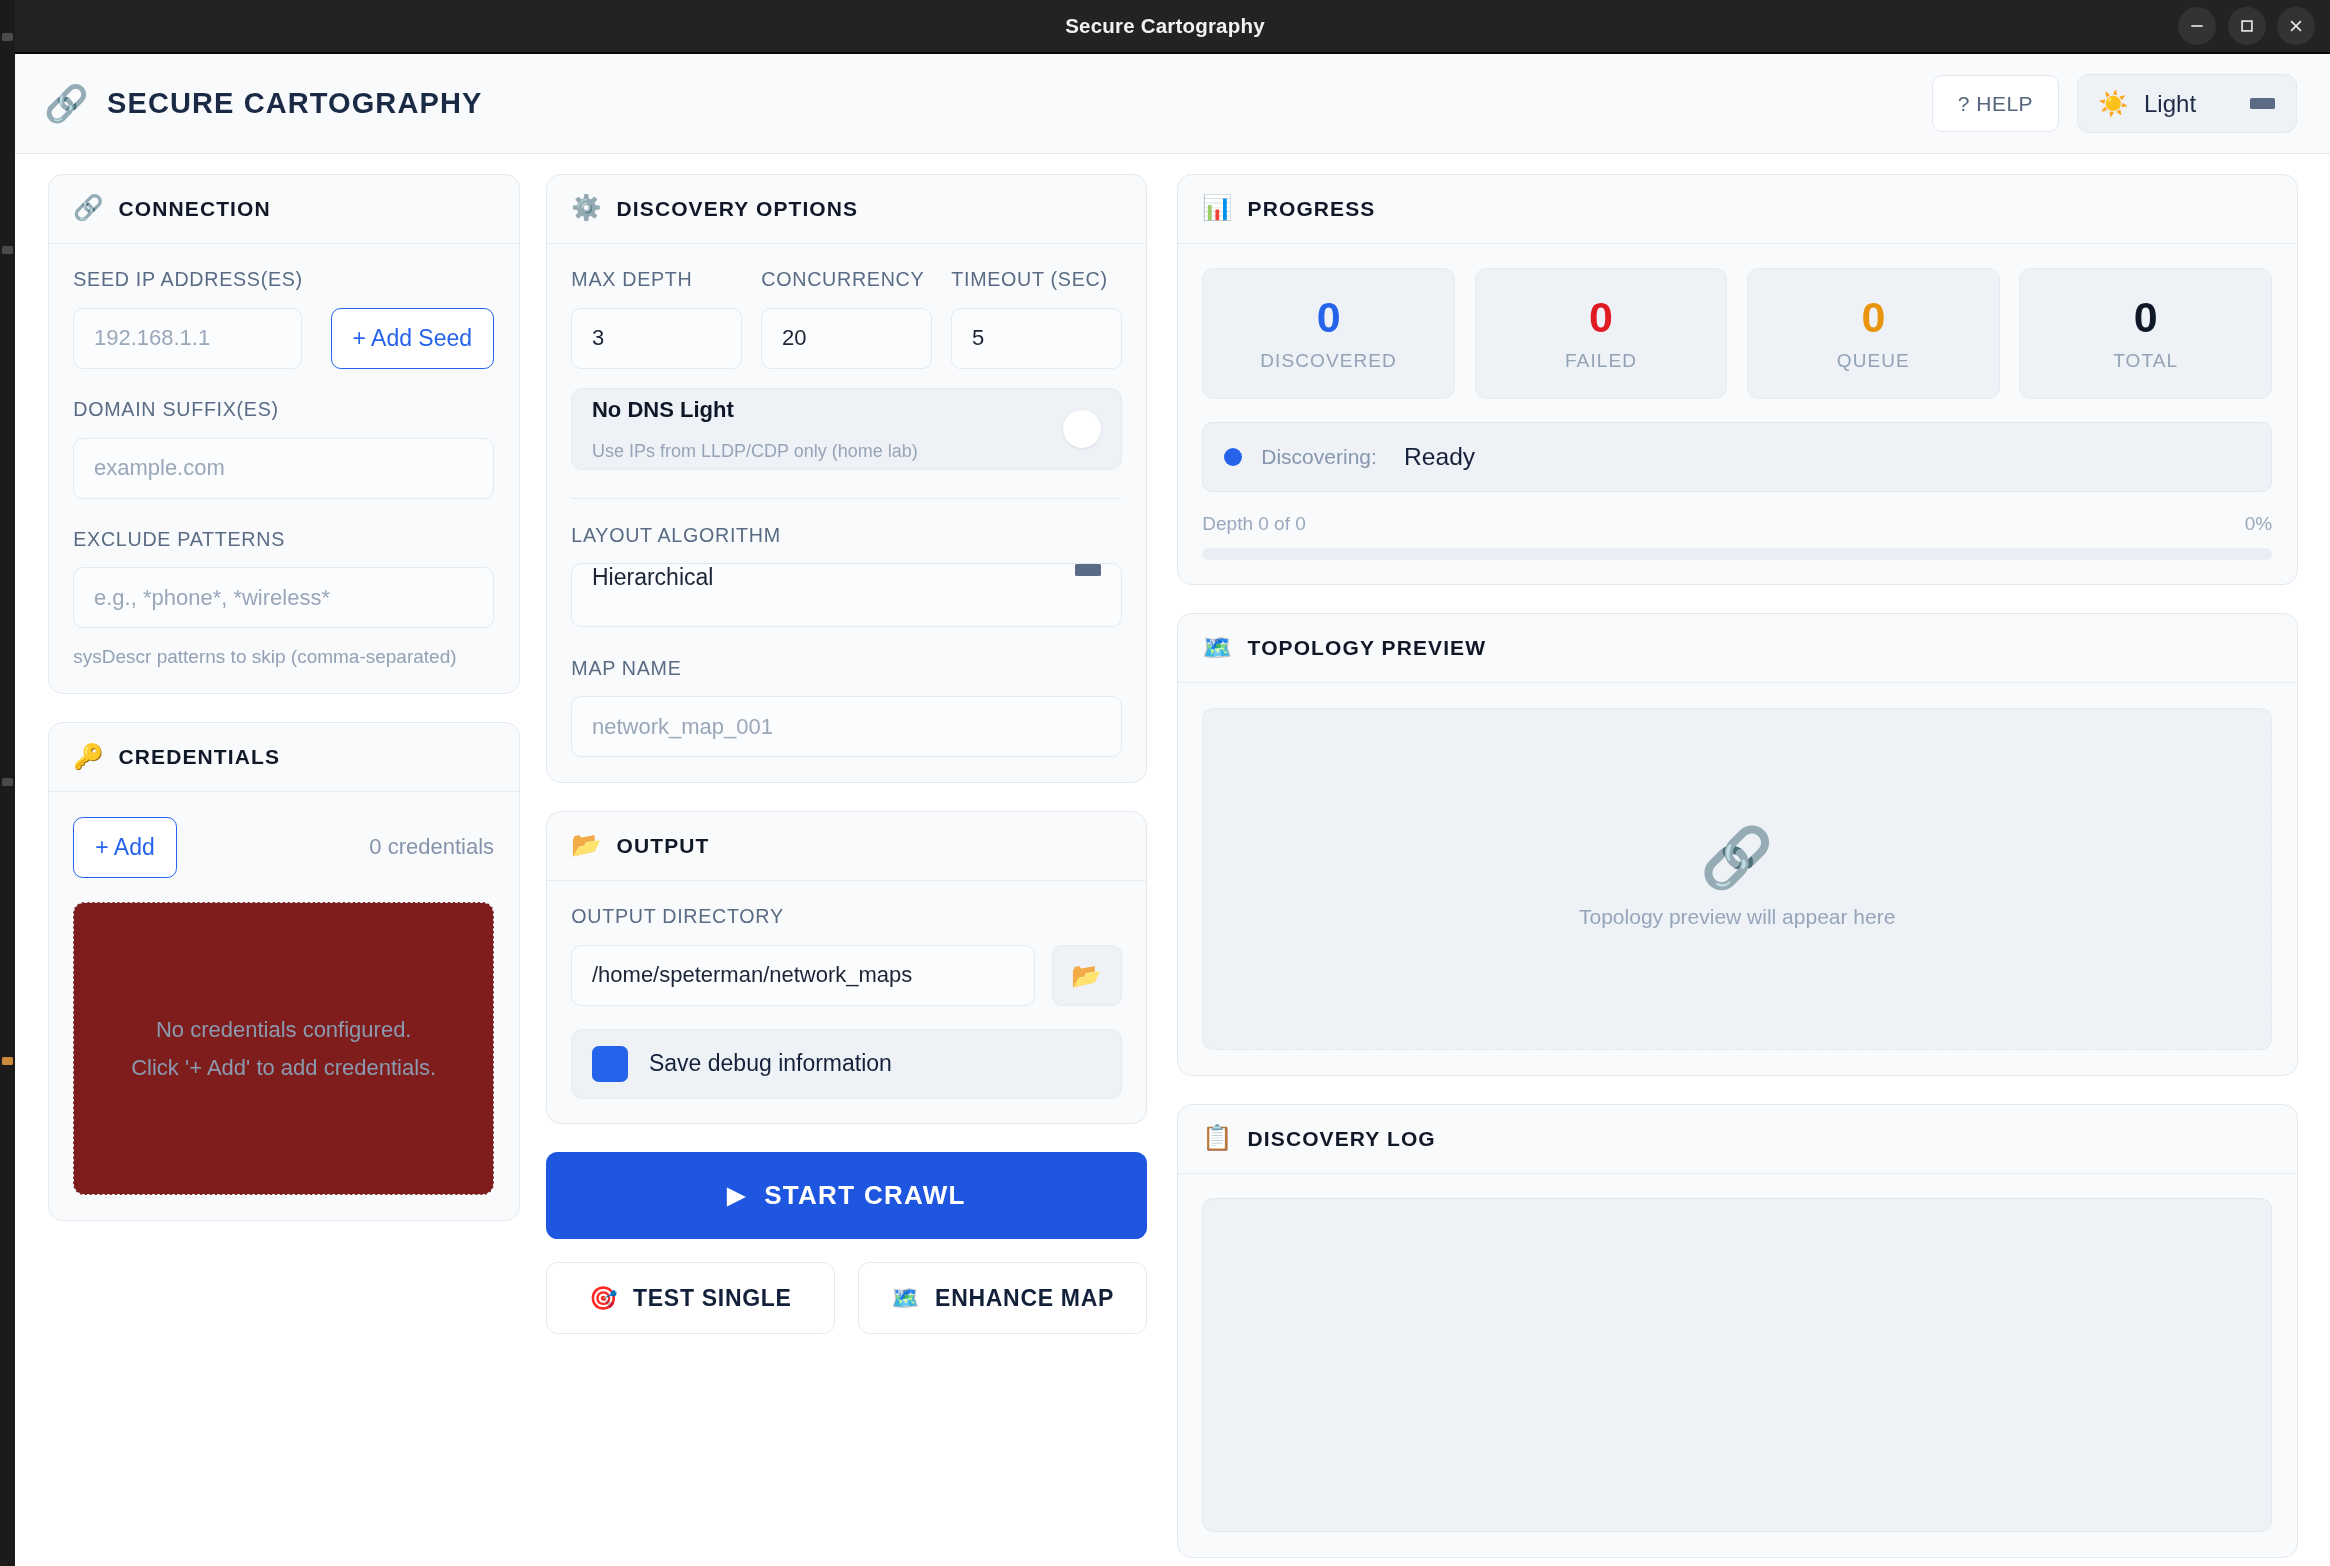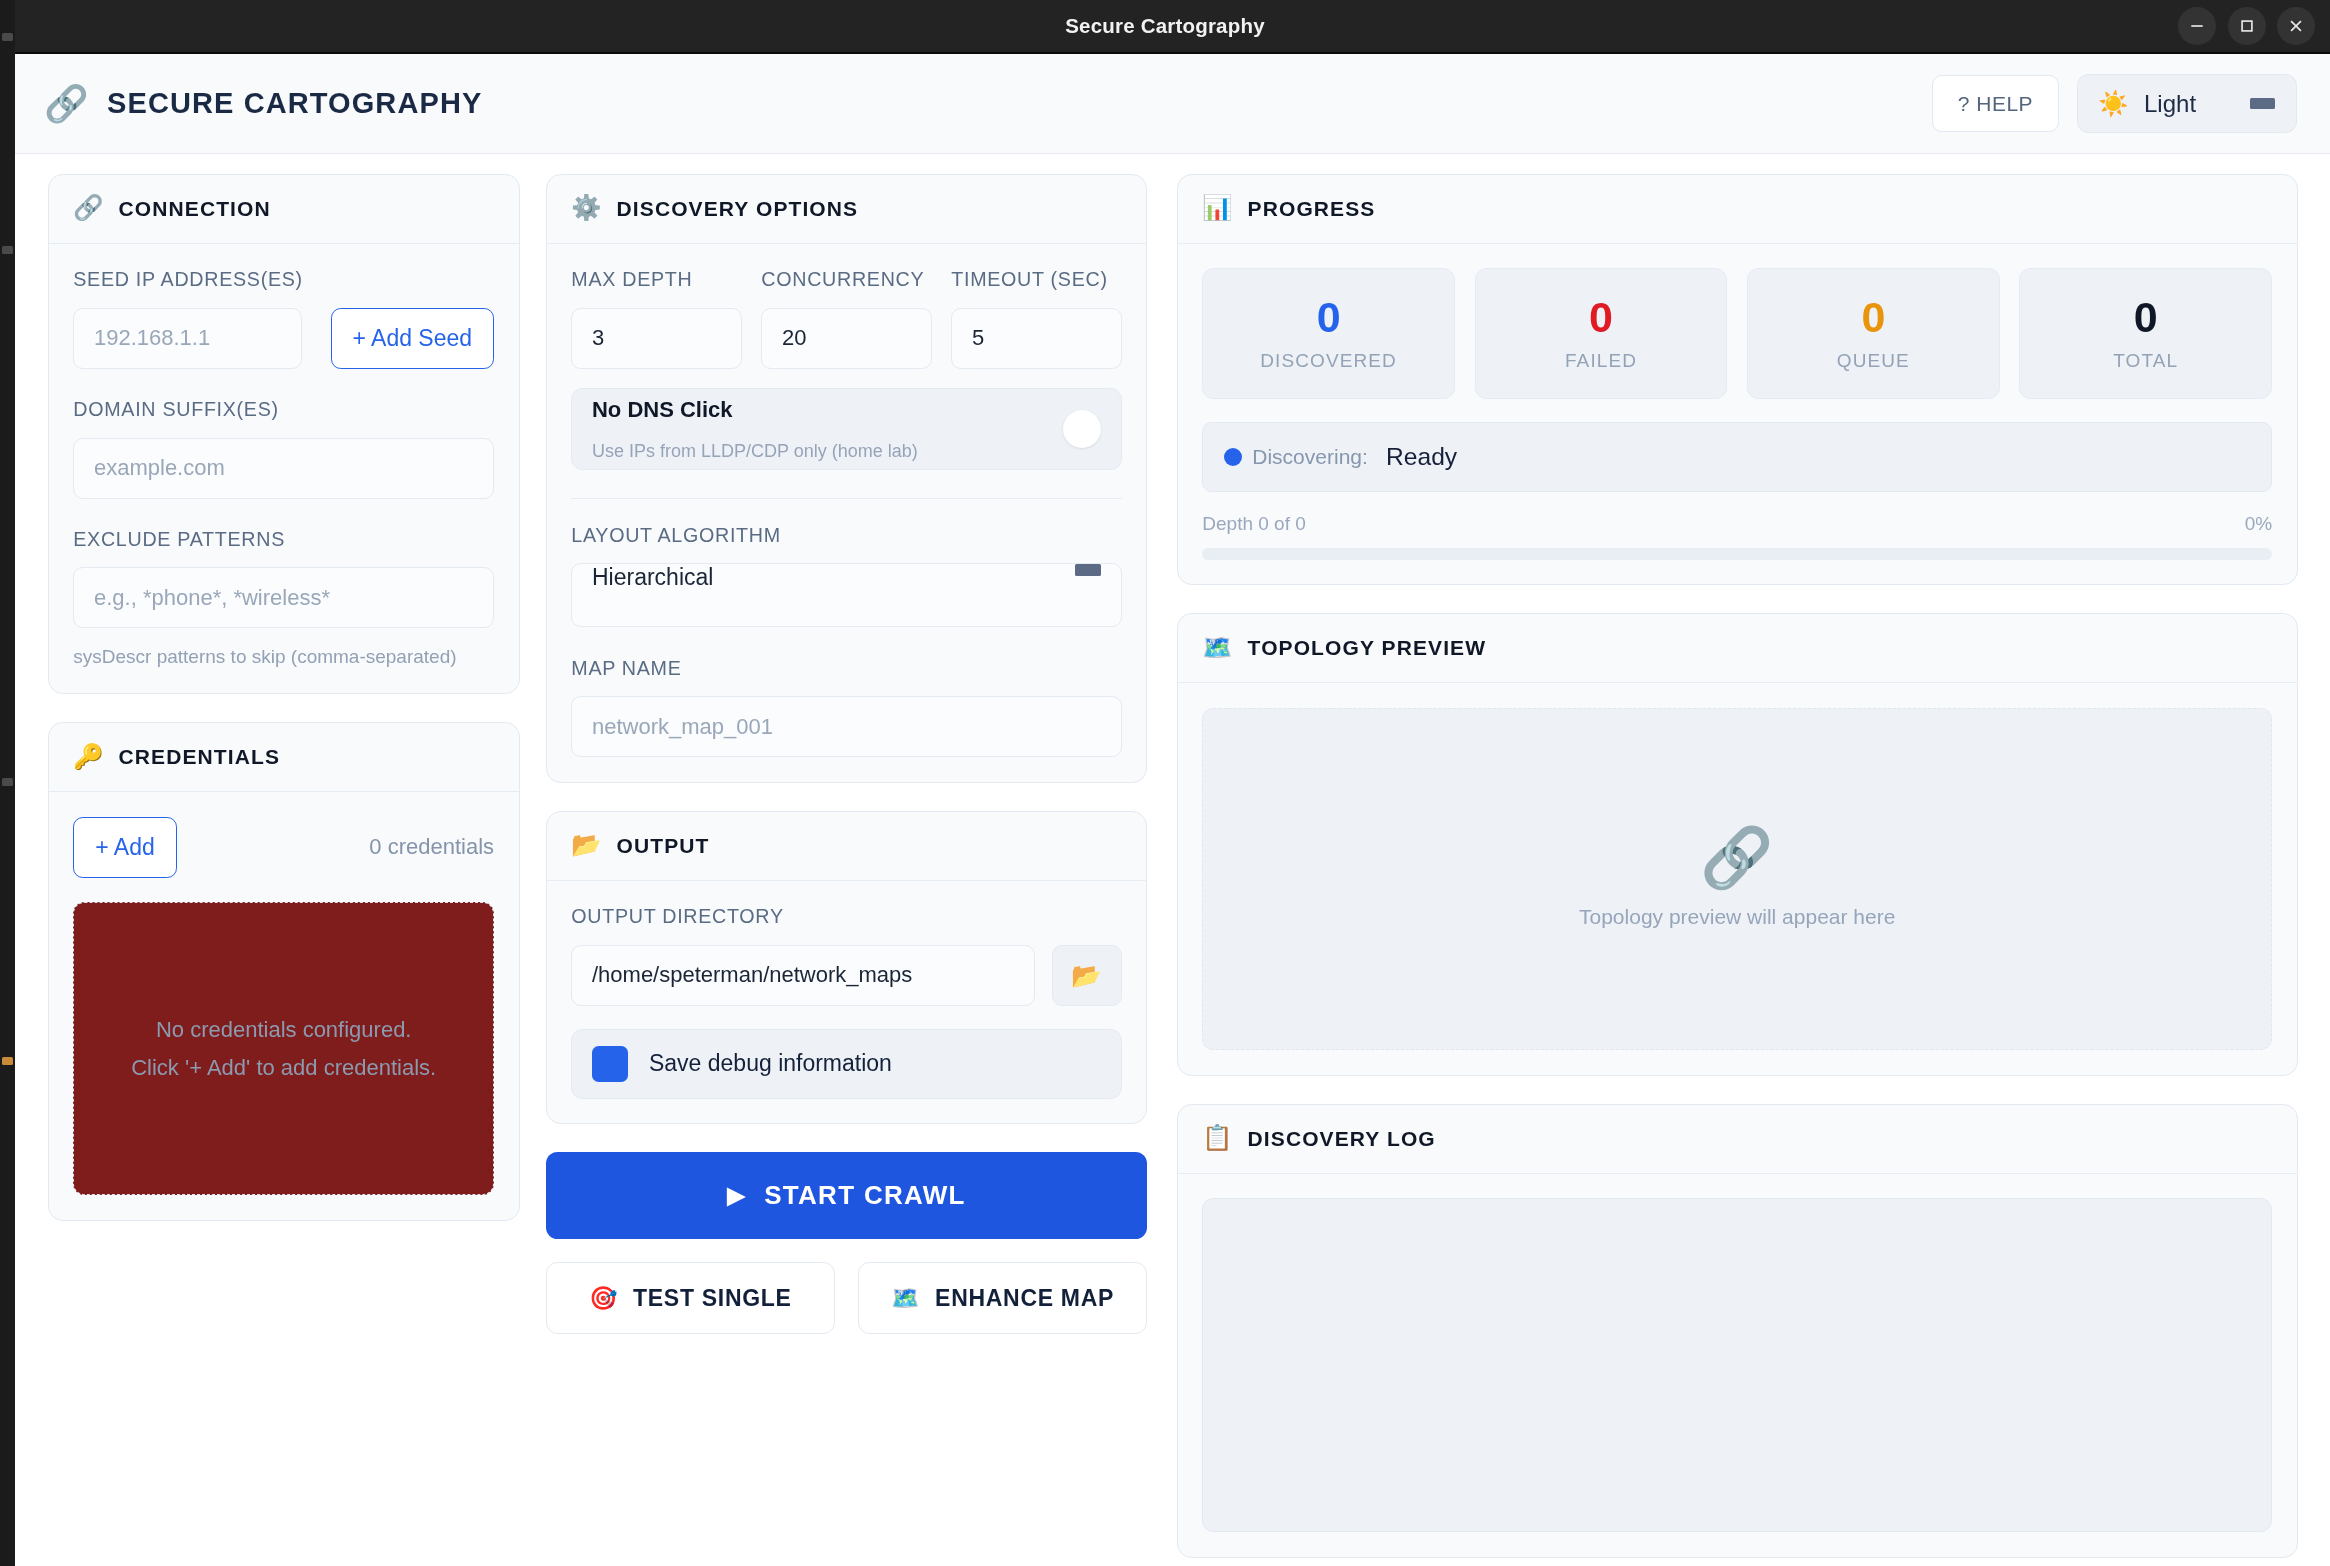--- a/index.html
+++ b/index.html
@@ -178,21 +178,21 @@
   
   .stats { display: flex; gap: 19.7px; }
   .stat {
     flex: 1; background: #eef2f7; border: 0.8px solid #e5ebf3; border-radius: 11.5px;
     height: 131px; display: flex; flex-direction: column; align-items: center; justify-content: center; gap: 11.5px;
   }
   .stat .num { font-size: 43px; font-weight: 700; line-height: 1; }
   .stat .cap { font-size: 19px; color: #94a2b6; letter-spacing: 1.1px; }
   .status-box {
     margin-top: 23px; background: #eef2f7; border: 0.8px solid #e2e9f2; border-radius: 9.8px;
-    height: 70px; display: flex; align-items: center; padding: 0 21px; gap: 10px;
+    height: 70px; display: flex; align-items: center; padding: 0 21px; gap: 19px;
   }
   .status-box .dot { width: 18px; height: 18px; border-radius: 50%; background: #2563eb; }
   .status-box .lbl { font-size: 21px; color: #8696ad; }
   .status-box .val { font-size: 24.6px; color: #16203a; margin-left: 8.2px; }
   .progress-meta { display: flex; margin-top: 21px; font-size: 19px; color: #9aa8bd; }
   .progress-meta .pct { margin-left: auto; }
   .progress-track { margin-top: 13px; height: 11.5px; border-radius: 6.6px; background: #e9eef5; }
 
   .preview-area {
     height: 342px; border: 1.6px dashed #e0e7f0; border-radius: 11.5px; background: #eef2f7;
@@ -315,21 +315,21 @@
               <div class="textbox val">20</div>
             </div>
             <div>
               <div class="field-label">TIMEOUT (SEC)</div>
               <div class="textbox val">5</div>
             </div>
           </div>
 
           <div class="opt-toggle">
             <div class="txt">
-              <div class="t1">No DNS Click</div>
+              <div class="t1">No DNS Light</div>
               <div class="t2">Use IPs from LLDP/CDP only (home lab)</div>
             </div>
             <div class="knob"></div>
           </div>
 
 
           <div class="divider"></div>
 
           <div class="field-label">LAYOUT ALGORITHM</div>
           <div class="select">

